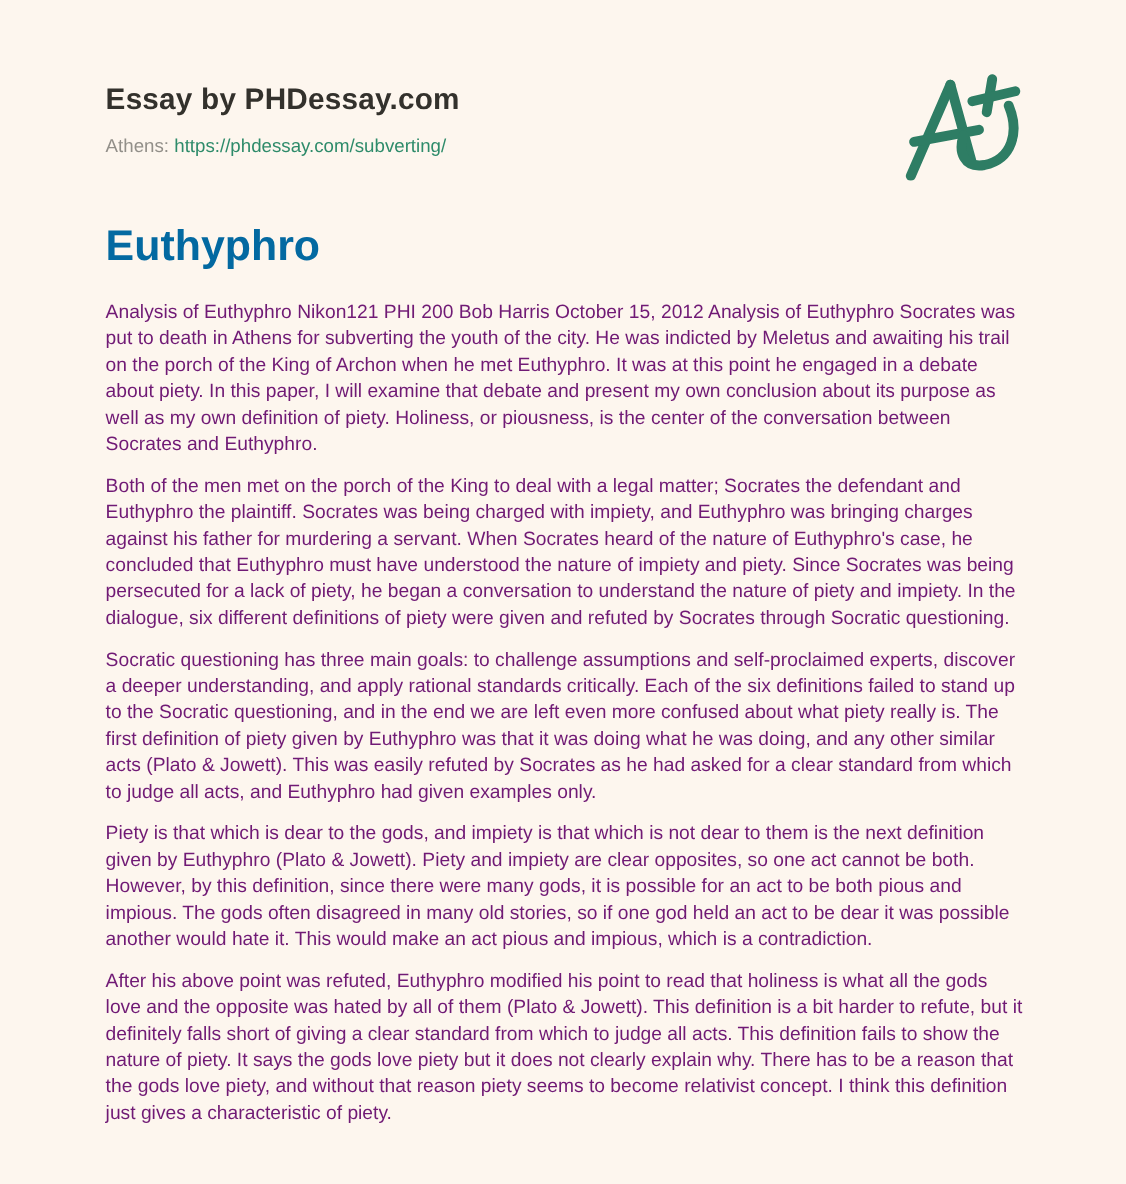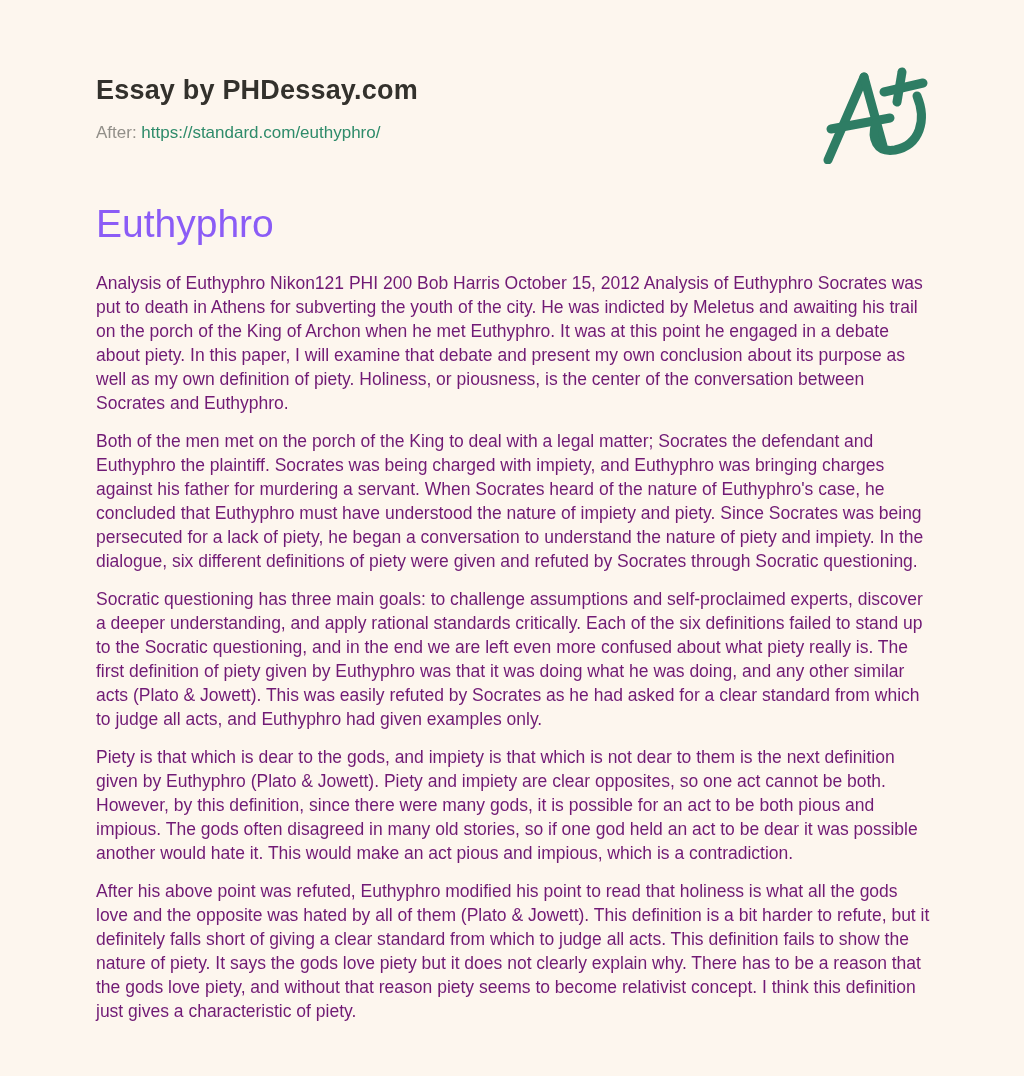--- a/index.html
+++ b/index.html
@@ -41,42 +41,42 @@
     top: 62px;
     right: 92px;
     width: 118px;
     height: 102px;
   }
   .logo svg { display: block; width: 100%; height: 100%; }
   .article { margin-top: 60px; }
   .article h2 {
     font-size: 39px;
     line-height: 42px;
-    font-weight: normal;
-    color: #8b5cf6;
+    font-weight: bold;
+    color: #0369a1;
     margin-bottom: 26px;
   }
   .article p {
     font-size: 17.5px;
     line-height: 24px;
     color: #701a75;
     margin-bottom: 14px;
     max-width: 836px;
   }
 </style>
 </head>
 <body>
 
 <div class="page">
 
   <div class="site-header">
     <h1>Essay by PHDessay.com</h1>
     <div class="source-line">
-      <span>After:</span>
-      <a href="#">https://standard.com/euthyphro/</a>
+      <span>Athens:</span>
+      <a href="#">https://phdessay.com/subverting/</a>
     </div>
   </div>
 
   <div class="logo">
     <svg viewBox="0 0 118 102" fill="none" xmlns="http://www.w3.org/2000/svg">
       <g stroke="#2e7d64" stroke-width="9" stroke-linecap="round" fill="none">
         <path d="M 14 98 L 50 15"></path>
         <path d="M 50 15 L 69 84"></path>
         <path d="M 17 67 L 76 56"></path>
         <path d="M 88 10 L 83 40"></path>

